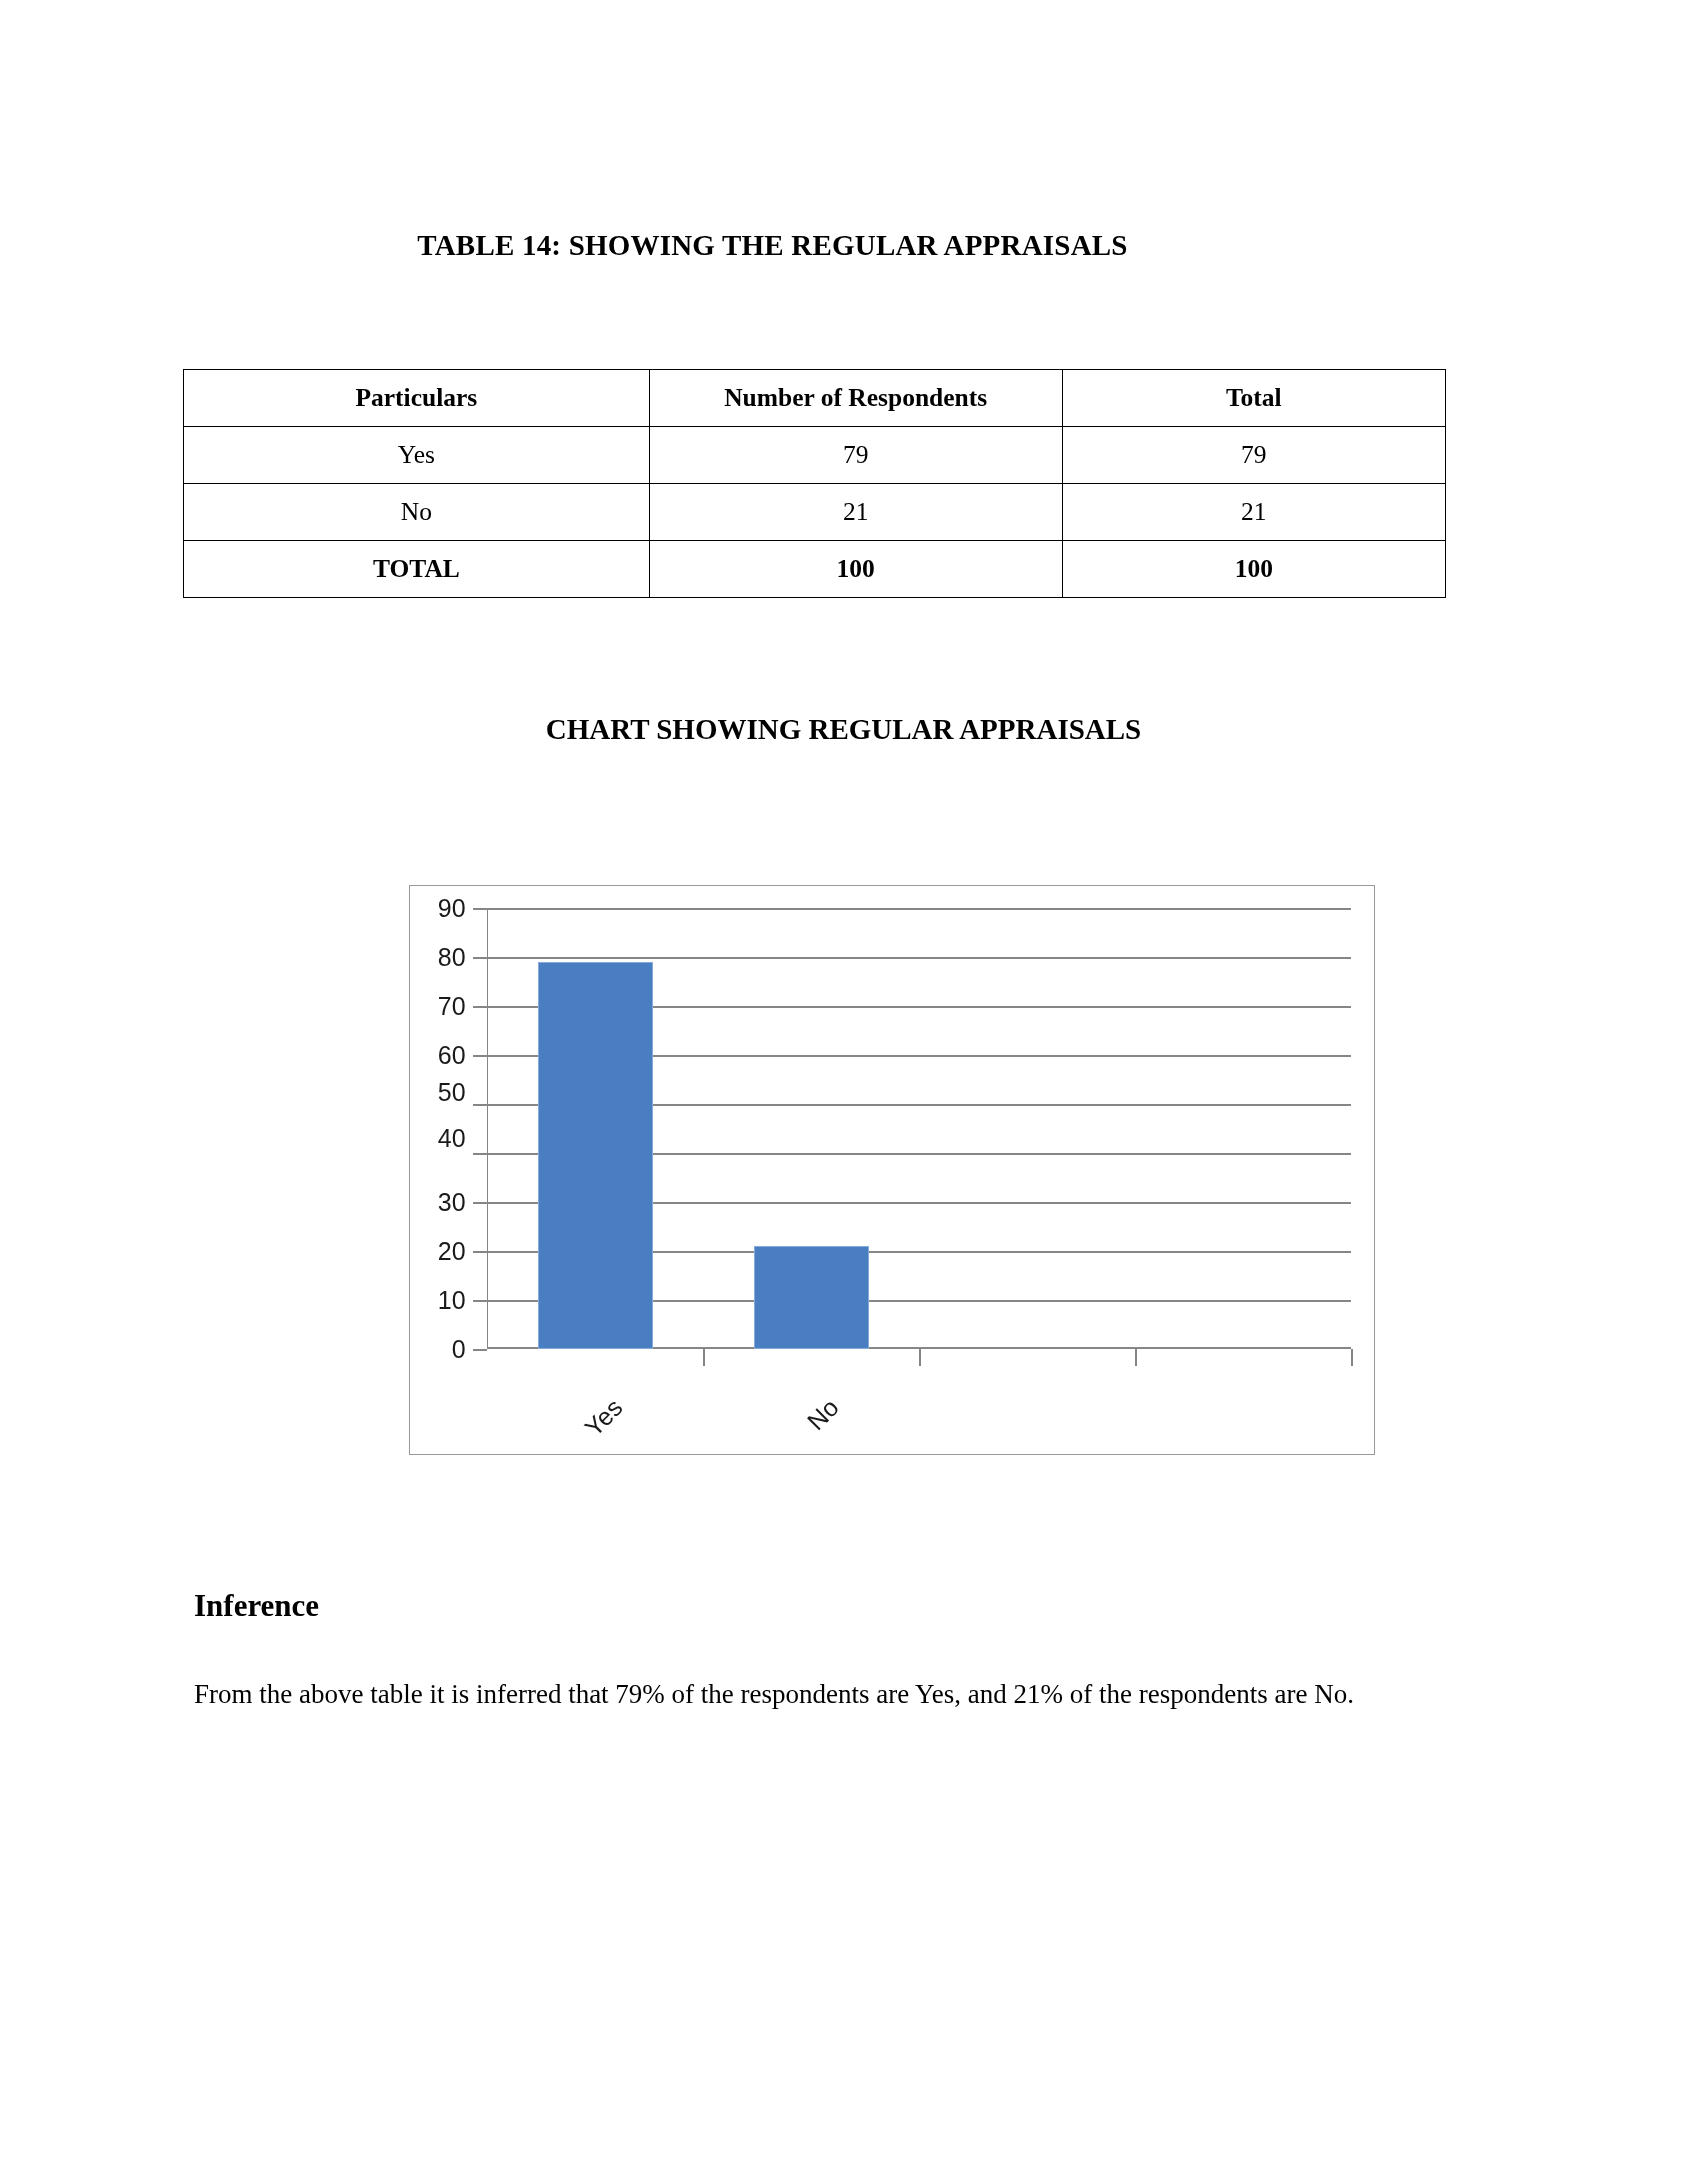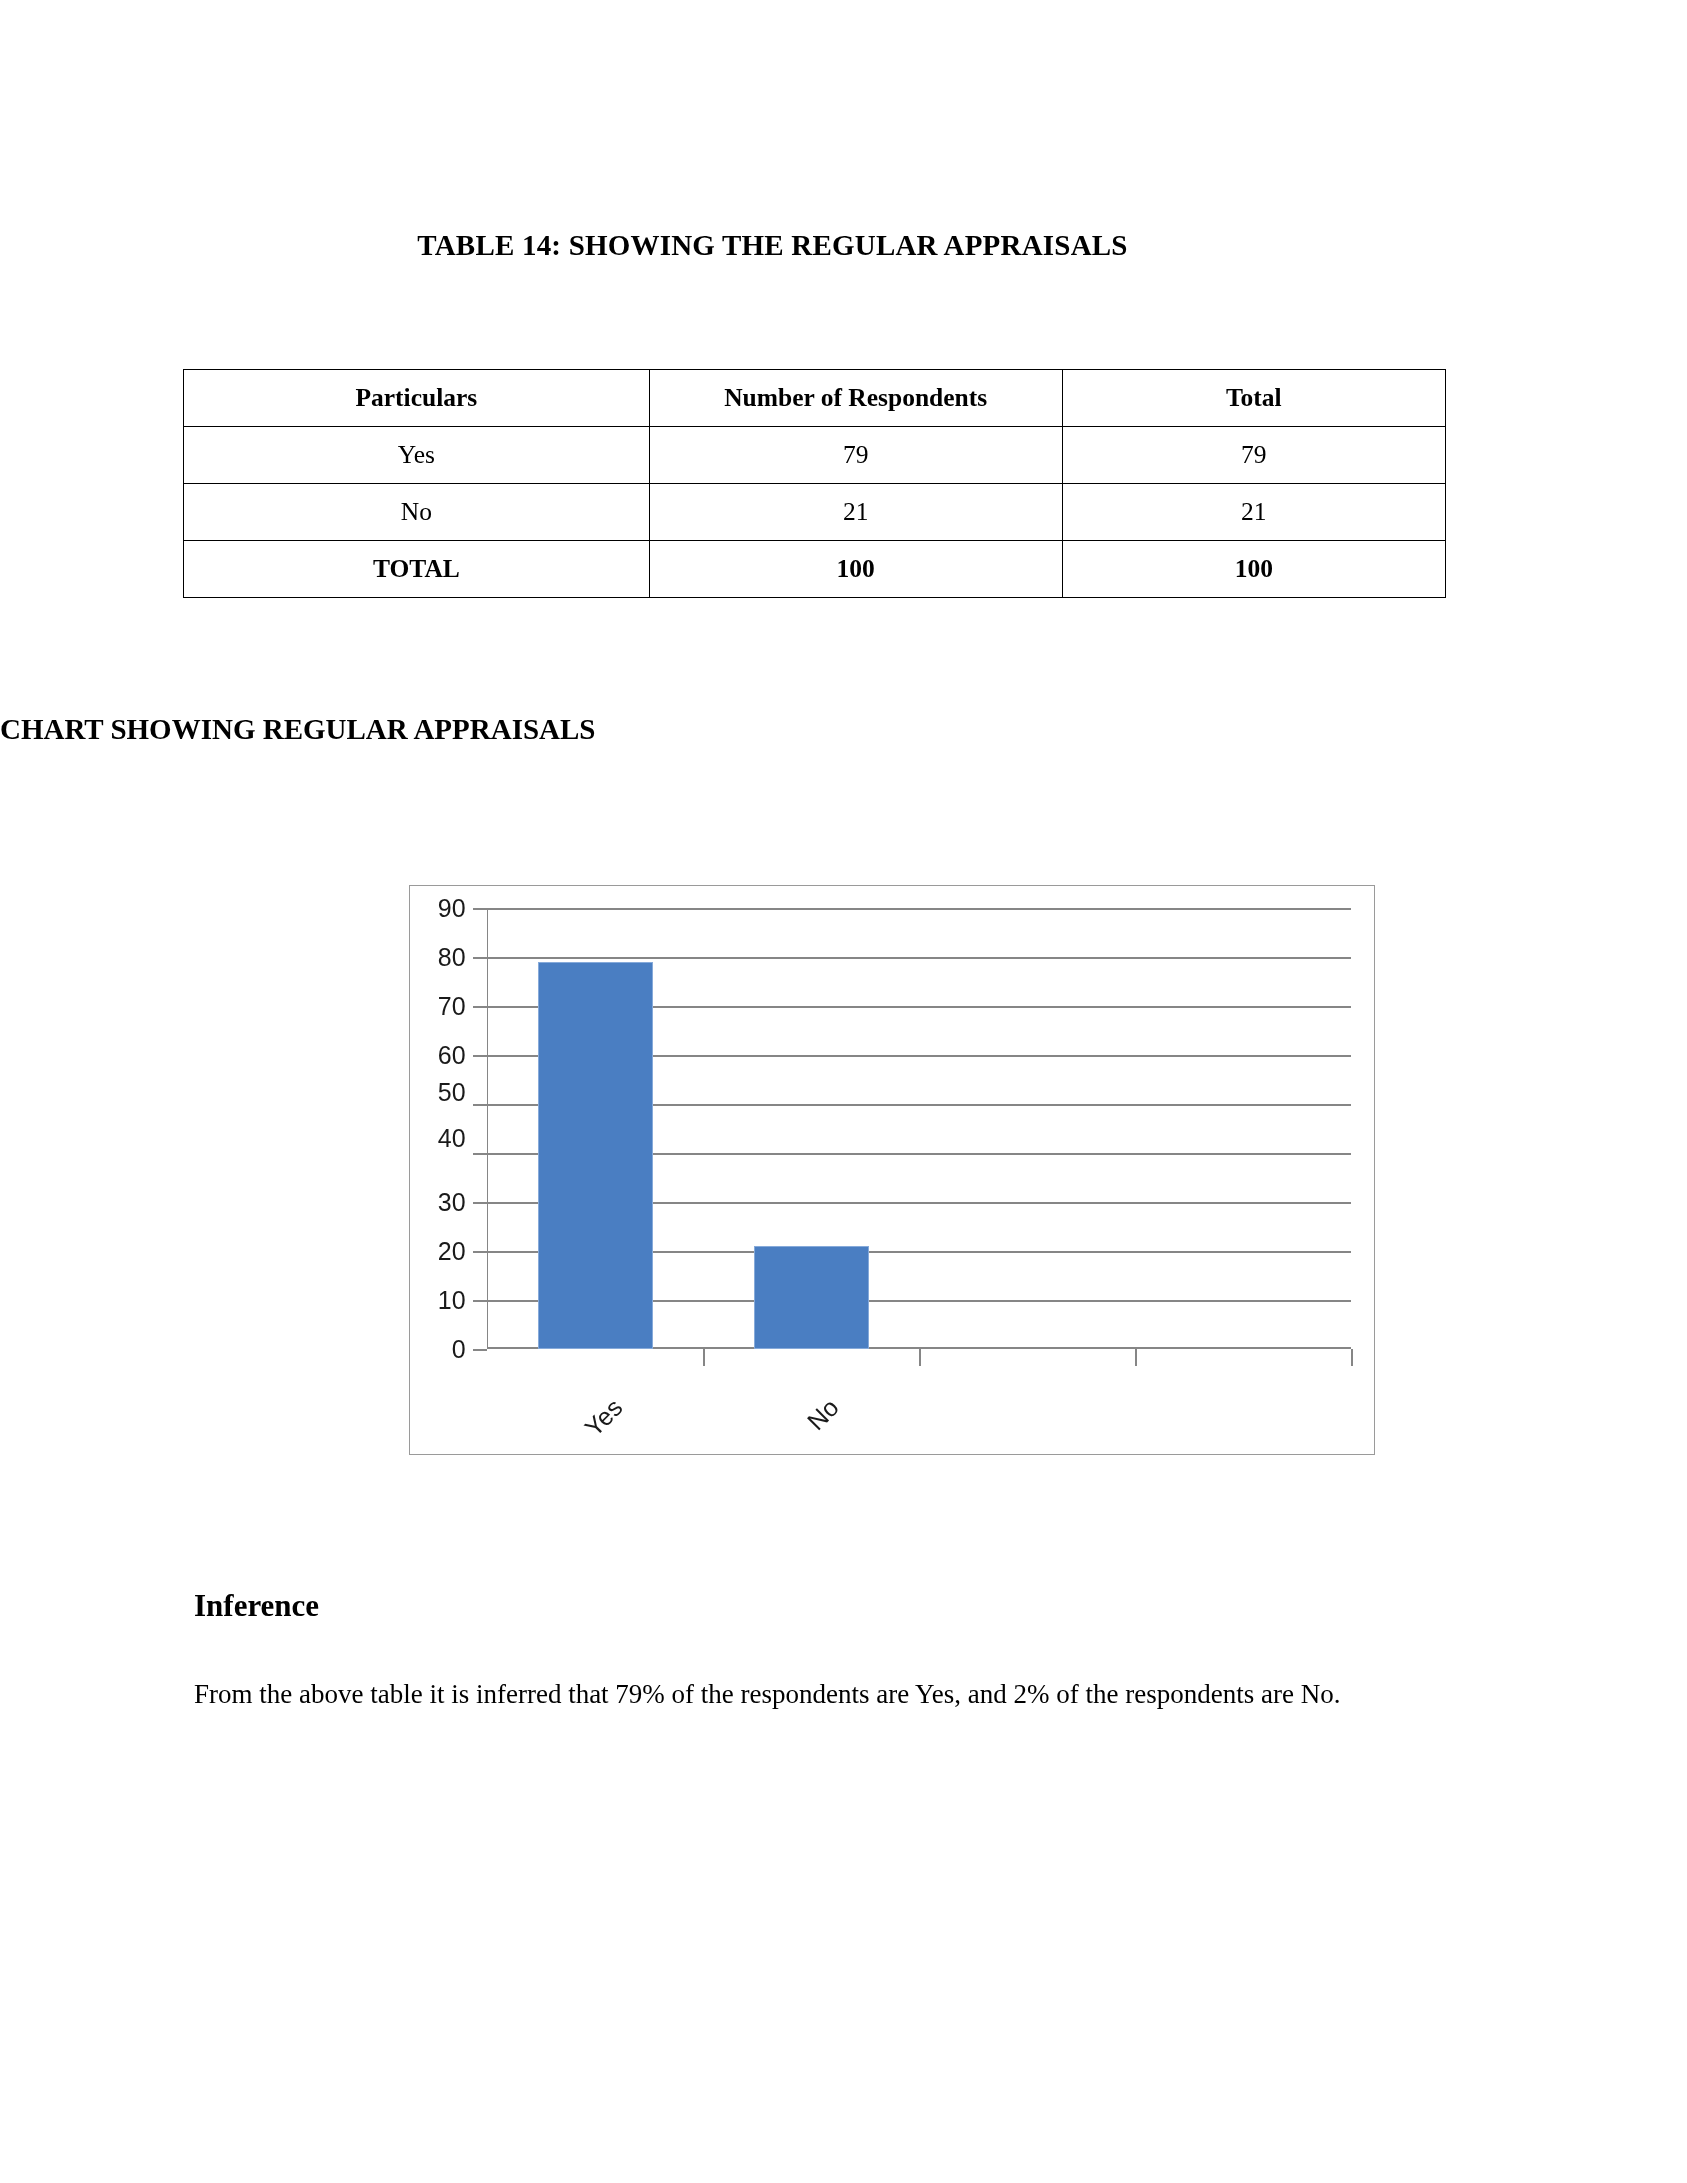--- a/index.html
+++ b/index.html
@@ -64,20 +64,21 @@
   .col-particulars { width: 37.0%; }
   .col-respondents { width: 32.7%; }
   .col-total       { width: 30.3%; }
 
   
   .chart-title {
     position: absolute;
     left: 0;
     top: 713px;
     width: 1687px;
+    text-align: center;
     font-size: 29px;
     font-weight: bold;
     font-family: "Liberation Serif", "DejaVu Serif", serif;
   }
 
   
   .chart-frame {
     position: absolute;
     left: 409px;
     top: 885px;
@@ -273,16 +274,16 @@
           <div class="bar" title="No: 21" style="left: 267px; width: 115px; height: 103px; background: rgb(74, 126, 194);"></div>
           <div class="x-label-wrap" style="left: 337px;">
             <div class="x-label" style="transform: rotate(-45deg); right: 0px;">No</div>
           </div>
         </div>
     </div>
   </div>
 
   <div class="inference-heading">Inference</div>
 
-  <div class="inference-body">From the above table it is inferred that 79% of the respondents are Yes, and 2% of the respondents are No.</div>
+  <div class="inference-body">From the above table it is inferred that 79% of the respondents are Yes, and 21% of the respondents are No.</div>
 
 </div>
 
 
 </body></html>

